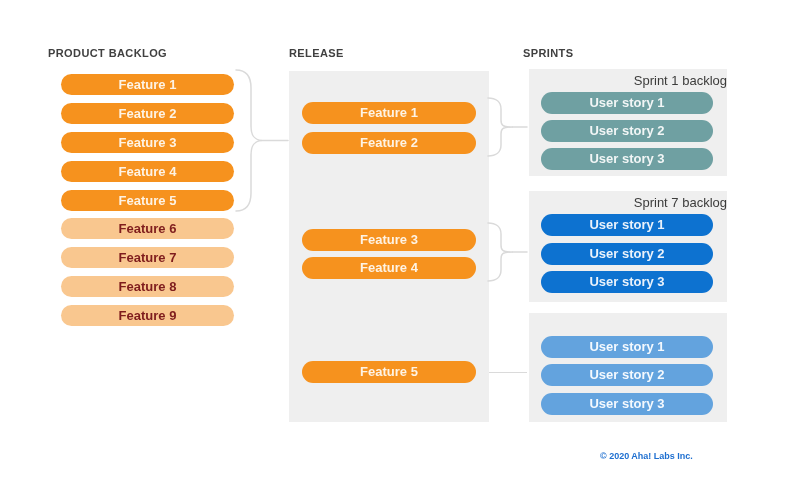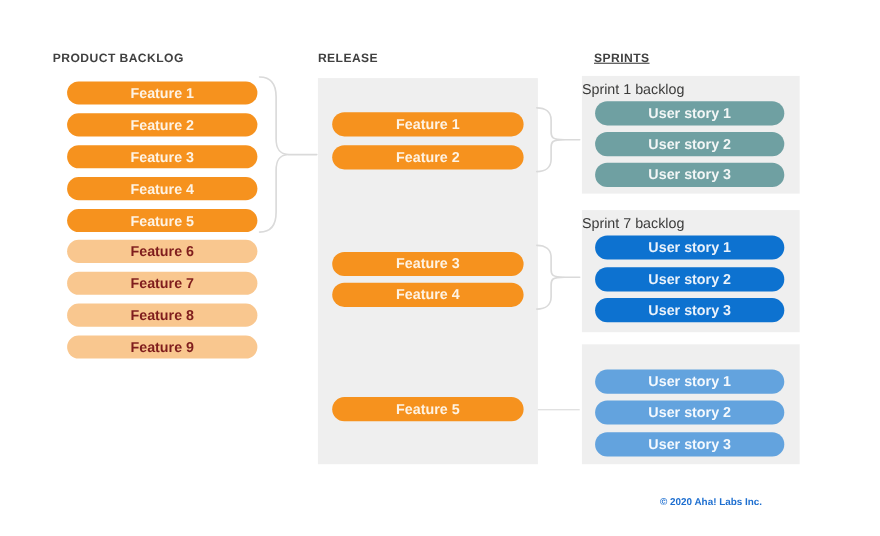--- a/index.html
+++ b/index.html
@@ -40,21 +40,21 @@
   .pill.story { left: 541px; width: 172px; height: 22px; line-height: 22px; }
   .pill.orange { background: #F6921E; color: #FEF3E4; }
   .pill.light-orange { background: #F9C78F; color: #7f1d1d; }
   .pill.teal { background: #6FA0A2; color: #F2F6F6; }
   .pill.blue { background: #0D72D0; color: #EAF2FB; }
   .pill.light-blue { background: #63A3DE; color: #F4F9FE; }
   .sprint-label {
     position: absolute;
     left: 529px;
     width: 198px;
-    text-align: left;
+    text-align: right;
     font-size: 13px;
     color: #3C3C3B;
     height: 16px;
     line-height: 16px;
   }
   .connector-svg { position: absolute; }
   .connector-line {
     position: absolute;
     border-top: 1.5px solid #DADADA;
   }
@@ -69,21 +69,21 @@
     color: #1E6FD0;
   }
 </style>
 </head>
 <body>
 
 <div class="canvas">
 
   <div class="col-title" style="left:48px; width:200px;">PRODUCT BACKLOG</div>
   <div class="col-title" style="left:289px; width:200px;">RELEASE</div>
-  <div class="col-title" style="left:540px; width:198px;text-decoration:underline;">SPRINTS</div>
+  <div class="col-title" style="left:523px; width:198px;">SPRINTS</div>
 
   <div class="panel" style="left:289px; top:71px; width:200px; height:351px;"></div>
   <div class="panel" style="left:529px; top:69px; width:198px; height:107px;"></div>
   <div class="panel" style="left:529px; top:191px; width:198px; height:111px;"></div>
   <div class="panel" style="left:529px; top:313px; width:198px; height:109px;"></div>
 
   <div class="pill pb orange" style="top:74px;">Feature 1</div>
   <div class="pill pb orange" style="top:103px;">Feature 2</div>
   <div class="pill pb orange" style="top:132px;">Feature 3</div>
   <div class="pill pb orange" style="top:161px;">Feature 4</div>

